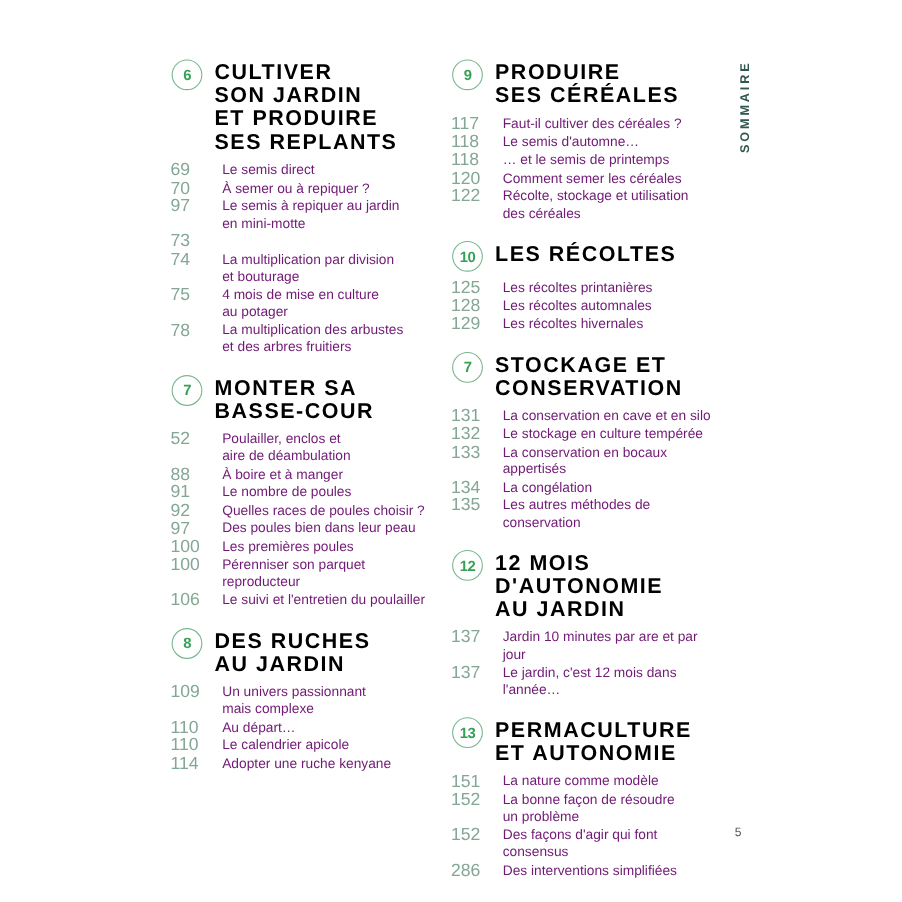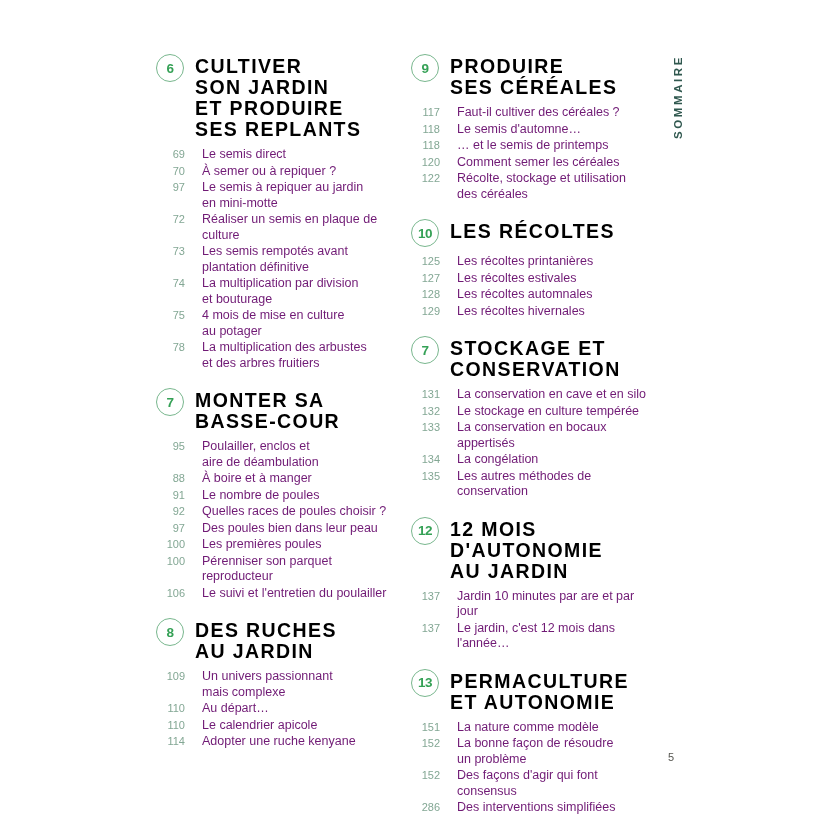--- a/index.html
+++ b/index.html
@@ -26,22 +26,22 @@
   }
   .ch-title{
     margin:0 0 0 11px;
     font-size:19.5px;line-height:21px;font-weight:bold;
     color:#000000;letter-spacing:1.4px;text-transform:uppercase;
     white-space:pre-line;
   }
   .entries{list-style:none;margin:0;padding:0;}
   .entry{display:flex;margin-bottom:1px;}
   .pg{
-    flex:0 0 30px;text-align:right;
-    font-size:11px;line-height:15.5px;color:#83a794;
+    flex:0 0 30px;
+    font-size:16px;line-height:15.5px;color:#83a794;
   }
   .txt{
     margin-left:17px;
     font-size:12.5px;line-height:15.5px;color:#701a75;
     white-space:pre-line;
   }
 
   .sommaire{
     position:absolute;left:678px;top:97px;width:0;height:0;
     display:flex;align-items:center;justify-content:center;
@@ -81,29 +81,23 @@
     <span class="pg">70</span>
     <span class="txt">À semer ou à repiquer ?</span>
   </li>
 
   <li class="entry">
     <span class="pg">97</span>
     <span class="txt">Le semis à repiquer au jardin
 en mini-motte</span>
   </li>
 
-  <li class="entry">
-    <span class="pg">72</span>
-    <span class="txt">Réaliser un semis en plaque de culture</span>
-  </li>
 
   <li class="entry">
     <span class="pg">73</span>
-    <span class="txt">Les semis rempotés avant
-plantation définitive</span>
   </li>
 
   <li class="entry">
     <span class="pg">74</span>
     <span class="txt">La multiplication par division
 et bouturage</span>
   </li>
 
   <li class="entry">
     <span class="pg">75</span>
@@ -120,21 +114,21 @@
   </section>
 
   <section class="chapter">
     <header class="ch-head">
       <span class="ch-num">7</span>
       <h2 class="ch-title">MONTER SA
 BASSE-COUR</h2>
     </header>
     <ul class="entries">
   <li class="entry">
-    <span class="pg">95</span>
+    <span class="pg">52</span>
     <span class="txt">Poulailler, enclos et
 aire de déambulation</span>
   </li>
 
   <li class="entry">
     <span class="pg">88</span>
     <span class="txt">À boire et à manger</span>
   </li>
 
   <li class="entry">
@@ -239,24 +233,20 @@
     <header class="ch-head">
       <span class="ch-num">10</span>
       <h2 class="ch-title">LES RÉCOLTES</h2>
     </header>
     <ul class="entries">
   <li class="entry">
     <span class="pg">125</span>
     <span class="txt">Les récoltes printanières</span>
   </li>
 
-  <li class="entry">
-    <span class="pg">127</span>
-    <span class="txt">Les récoltes estivales</span>
-  </li>
 
   <li class="entry">
     <span class="pg">128</span>
     <span class="txt">Les récoltes automnales</span>
   </li>
 
   <li class="entry">
     <span class="pg">129</span>
     <span class="txt">Les récoltes hivernales</span>
   </li>

